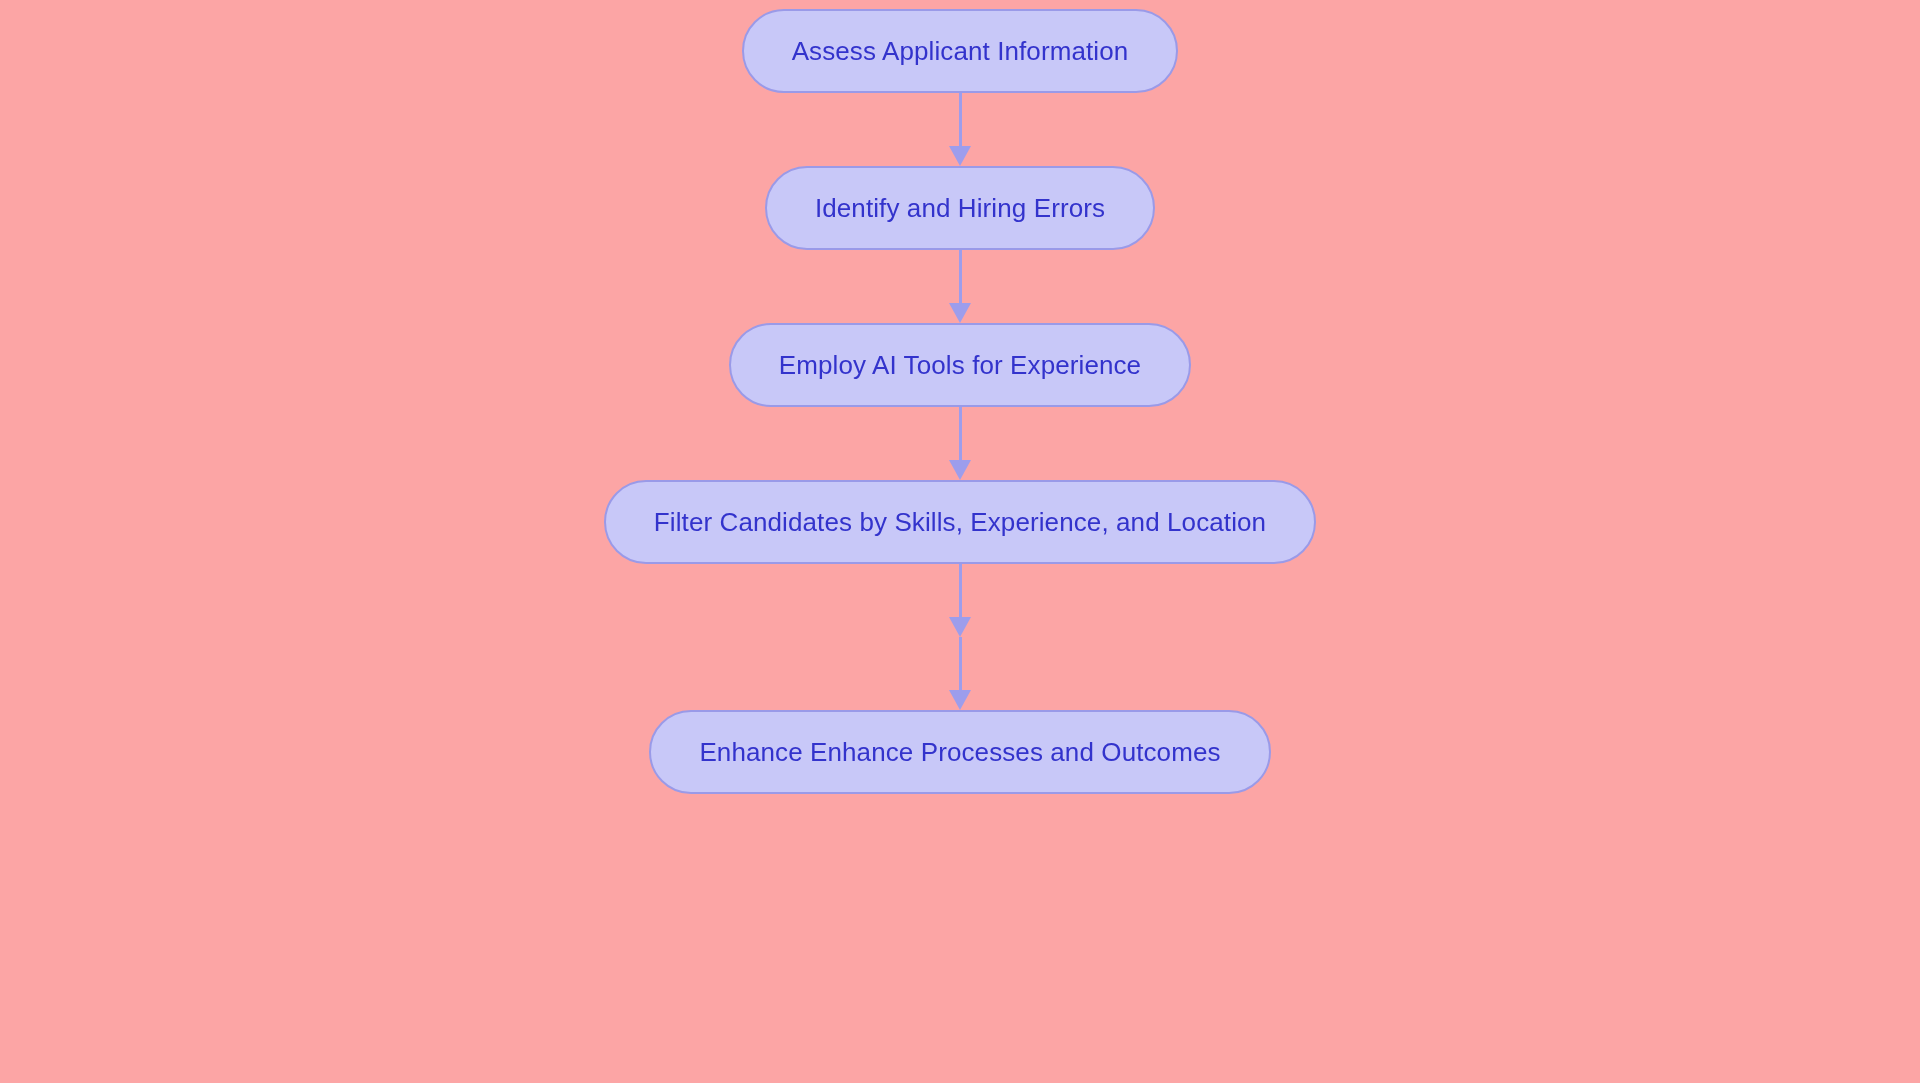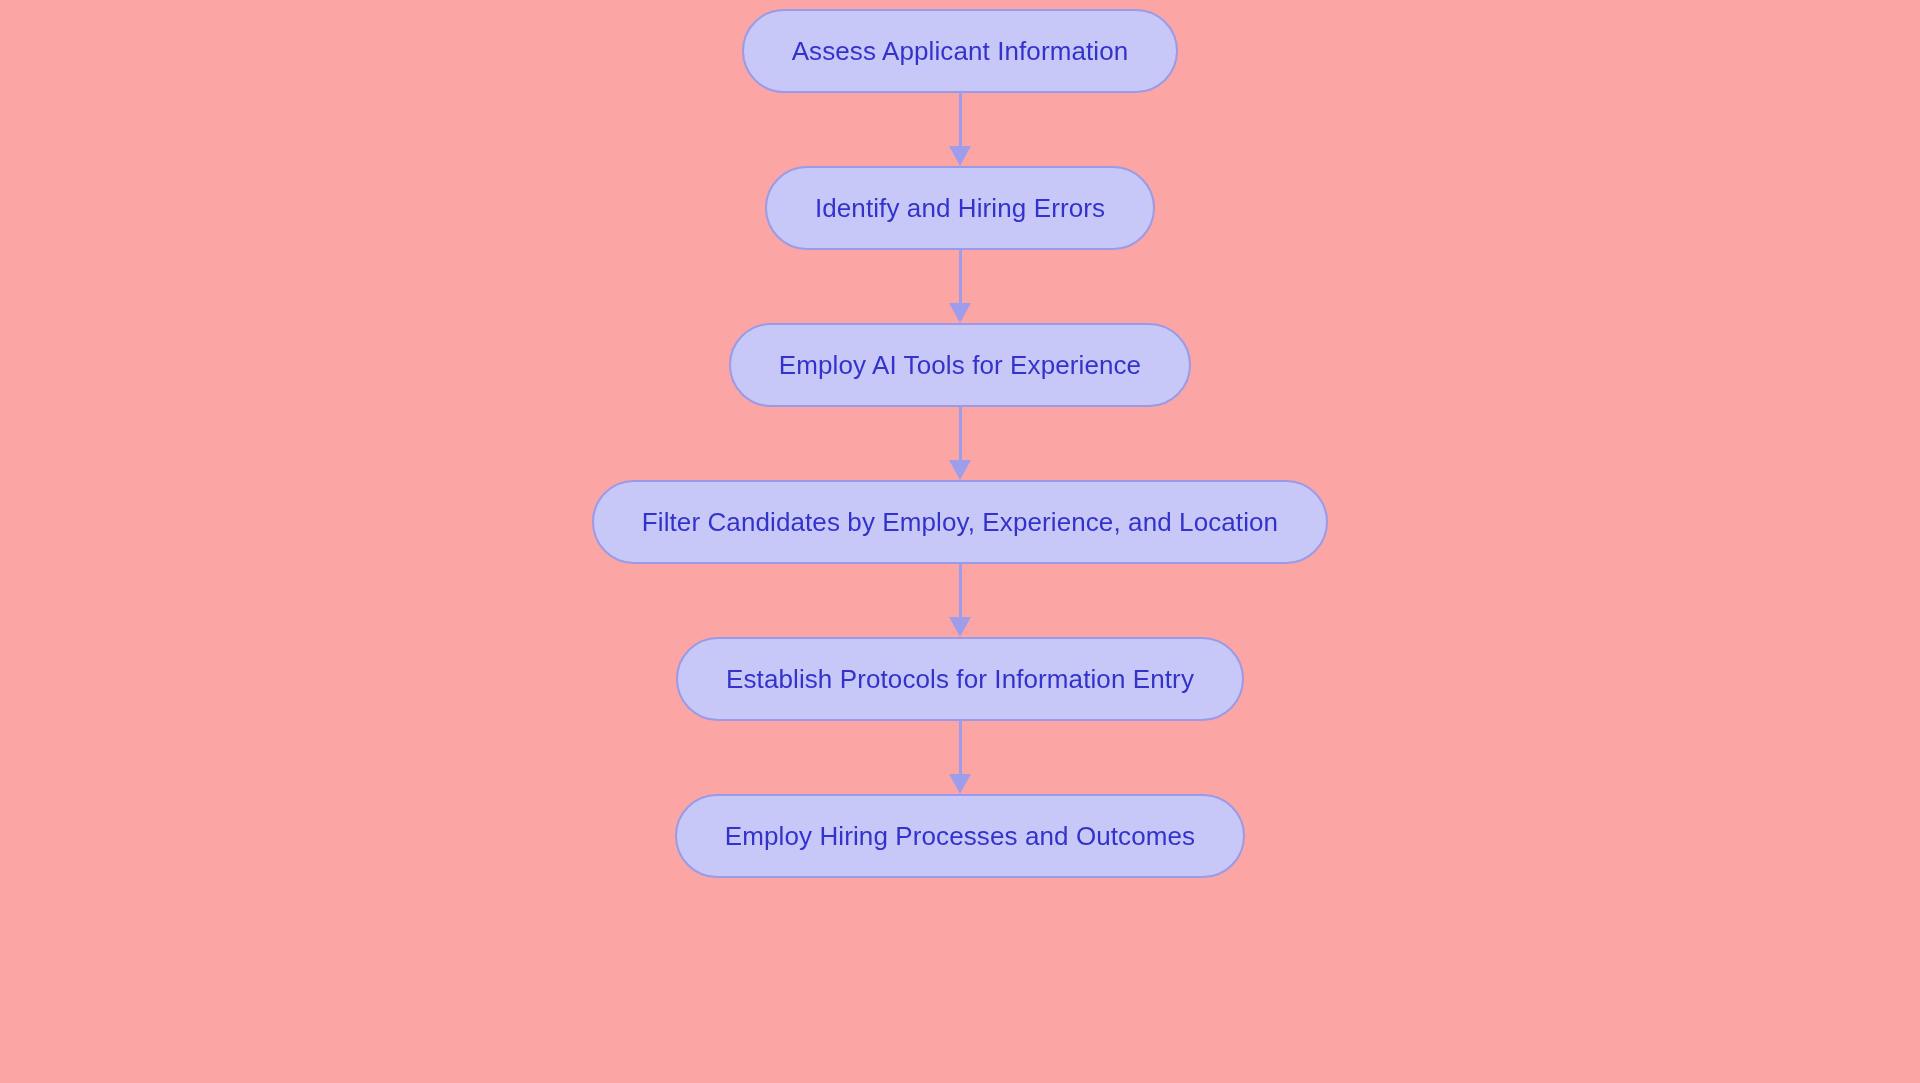--- a/index.html
+++ b/index.html
@@ -124,35 +124,32 @@
     <div class="node">
       <span class="node-label">Employ AI Tools for Experience</span>
     </div>
 
     <div class="connector gap-3">
       <div class="connector-line"></div>
       <div class="connector-arrow"></div>
     </div>
 
     <div class="node">
-      <span class="node-label">Filter Candidates by Employ, Experience, and Location</span>
+      <span class="node-label">Filter Candidates by Skills, Experience, and Location</span>
     </div>
 
     <div class="connector gap-4">
       <div class="connector-line"></div>
       <div class="connector-arrow"></div>
     </div>
 
-    <div class="node">
-      <span class="node-label">Establish Protocols for Information Entry</span>
-    </div>
 
     <div class="connector gap-5">
       <div class="connector-line"></div>
       <div class="connector-arrow"></div>
     </div>
 
     <div class="node">
-      <span class="node-label">Employ Hiring Processes and Outcomes</span>
+      <span class="node-label">Enhance Enhance Processes and Outcomes</span>
     </div>
 
   </div>
 </div>
 
 </body></html>

